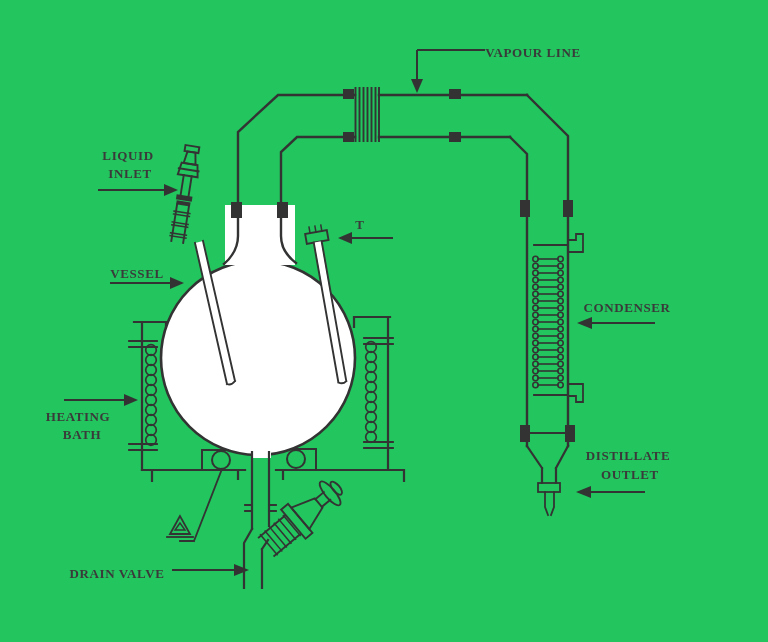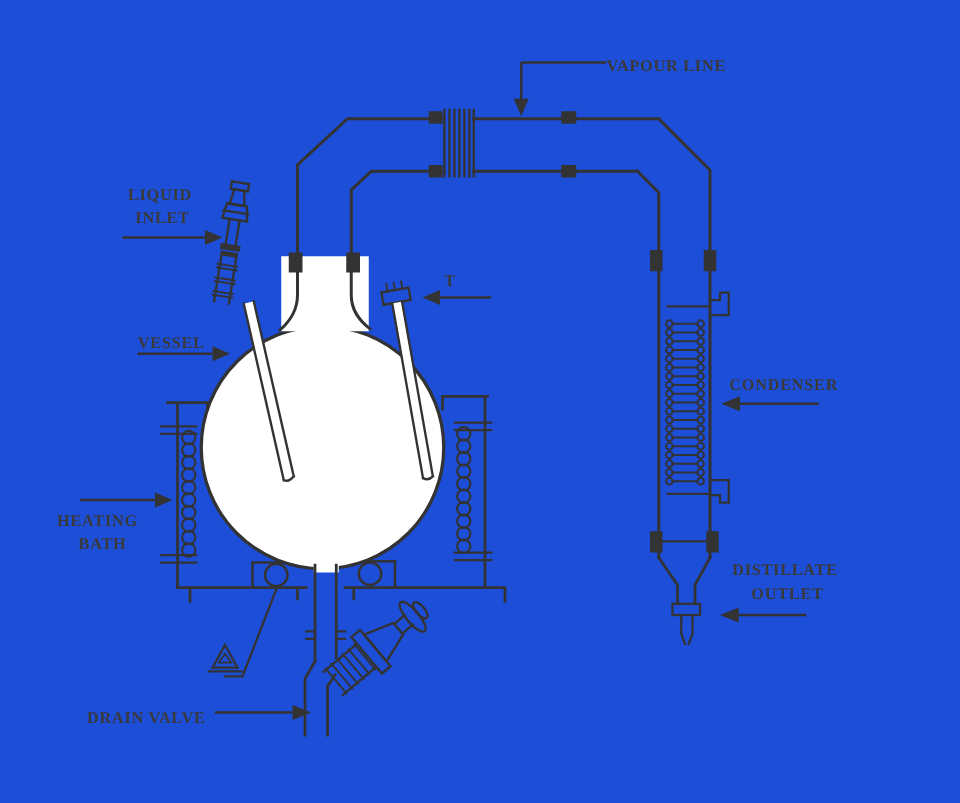--- a/index.html
+++ b/index.html
@@ -1,16 +1,16 @@
 <!DOCTYPE html>
 <html><head>
 <meta charset="utf-8">
 <style>
   html,body{margin:0;padding:0;background:#ffffff;}
-  .stage{position:relative;width:768px;height:642px;background:#1d4ed8;overflow:hidden;
+  .stage{position:relative;width:768px;height:642px;background:#22c55e;overflow:hidden;
          font-family:"Liberation Serif", serif;text-align:center;}
   svg{position:absolute;left:0;top:0;}
   text{font-family:"Liberation Serif", serif;font-weight:bold;font-size:13px;letter-spacing:0.6px;}
 </style>
 </head>
 <body>
 
 <div class="stage">
 <svg width="768" height="642" viewBox="0 0 768 642">
 

